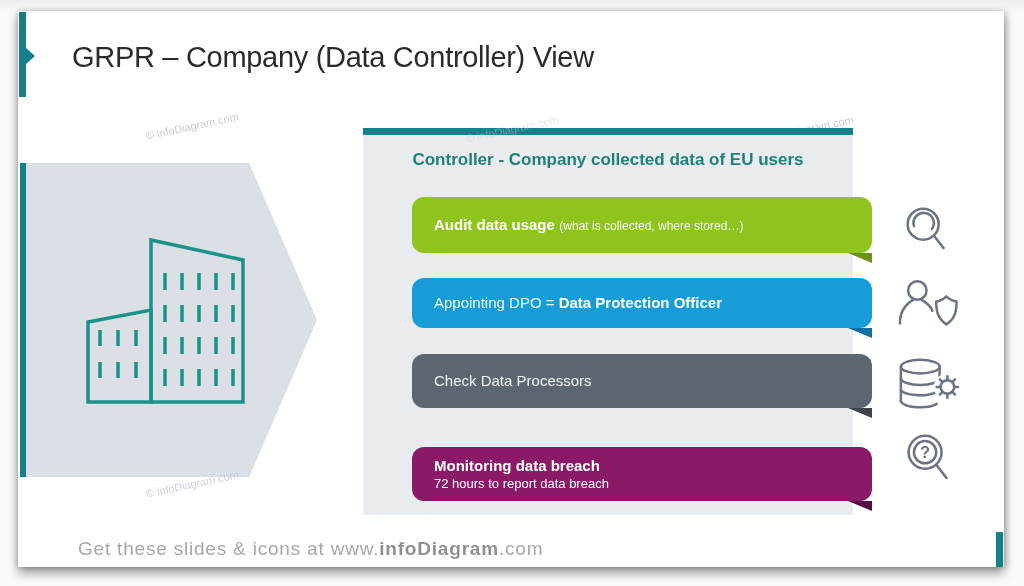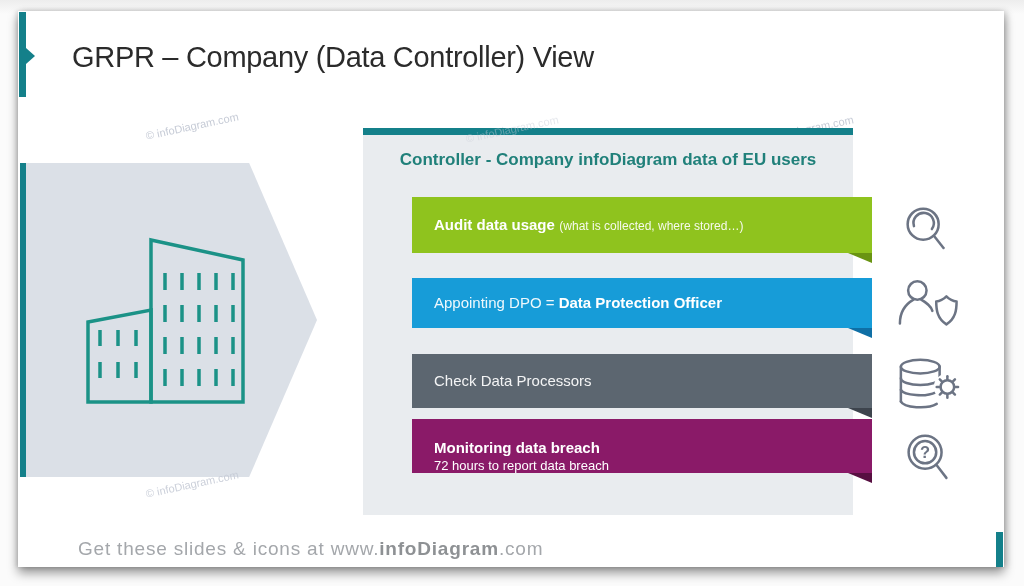--- a/index.html
+++ b/index.html
@@ -31,36 +31,36 @@
 
   
   .panel { position:absolute; left:345px; top:117px; width:490px; height:387px; z-index:2; }
   .panel-topbar { width:100%; height:7px; background:var(--teal); }
   .panel-body { width:100%; height:380px; background:var(--panel_bg); }
   .panel-header { position:absolute; left:0; top:22px; width:100%; text-align:center;
                   font-size:17px; font-weight:bold; color:var(--header_text); }
 
   
   .banner { position:absolute; left:394px; width:460px; z-index:3;
-            display:flex; flex-direction:column; justify-content:center; padding-left:22px; color:#fff; }
+            display:flex; flex-direction:column; justify-content:center; padding-left:22px; color:#fff;border-radius:12px; }
   .fold { position:absolute; right:0; bottom:-10px; width:24px; height:10px;
           clip-path:polygon(0 0, 100% 0, 100% 100%); }
   .b-strong { font-size:15px; font-weight:bold; }
   .b-normal { font-size:15px; font-weight:400; color:rgba(255,255,255,.93); }
   .b-small  { font-size:12px; font-weight:400; color:rgba(255,255,255,.92); }
   .b-sub    { font-size:13px; font-weight:400; margin-top:2px; }
   .banner-line { white-space:nowrap; }
 
   #banner-1 { top:186px; height:56px; background:var(--green); }
   #banner-1 .fold { background:var(--green_fold); }
   #banner-2 { top:267px; height:50px; background:var(--blue); }
   #banner-2 .fold { background:var(--blue_fold); }
   #banner-3 { top:343px; height:54px; background:var(--slate); }
   #banner-3 .fold { background:var(--slate_fold); }
-  #banner-4 { top:408px; height:54px; background:var(--purple);justify-content:flex-end; }
+  #banner-4 { top:436px; height:54px; background:var(--purple); }
   #banner-4 .fold { background:var(--purple_fold); }
 
   
   .icon { position:absolute; left:872px; width:76px; height:68px; z-index:2;
           display:flex; align-items:center; justify-content:center; }
   .icon svg path, .icon svg circle, .icon svg ellipse, .icon svg line
         { stroke:var(--icon); fill:none; stroke-width:2.6; stroke-linecap:round; stroke-linejoin:round; }
   .icon svg .solid { fill:#fff; stroke:none; }
   .icon svg text { fill:var(--icon); stroke:none; font-weight:bold;
                    font-family:"Liberation Sans", sans-serif; }
@@ -129,21 +129,21 @@
           <line x1="51" y1="93" x2="51" y2="109"></line>
         <line x1="15" y1="125" x2="15" y2="141"></line>
           <line x1="33" y1="125" x2="33" y2="141"></line>
           <line x1="51" y1="125" x2="51" y2="141"></line>
       </svg>
     </div>
 
     <div class="panel">
       <div class="panel-topbar"></div>
       <div class="panel-body"></div>
-      <div class="panel-header">Controller - Company infoDiagram data of EU users</div>
+      <div class="panel-header">Controller - Company collected data of EU users</div>
     </div>
 
     <div class="banner" id="banner-1">
       <div class="banner-line">
         <span class="b-strong">Audit data usage</span>
         <span class="b-small">(what is collected, where stored…)</span>
       </div>
       <div class="fold"></div>
     </div>
 

